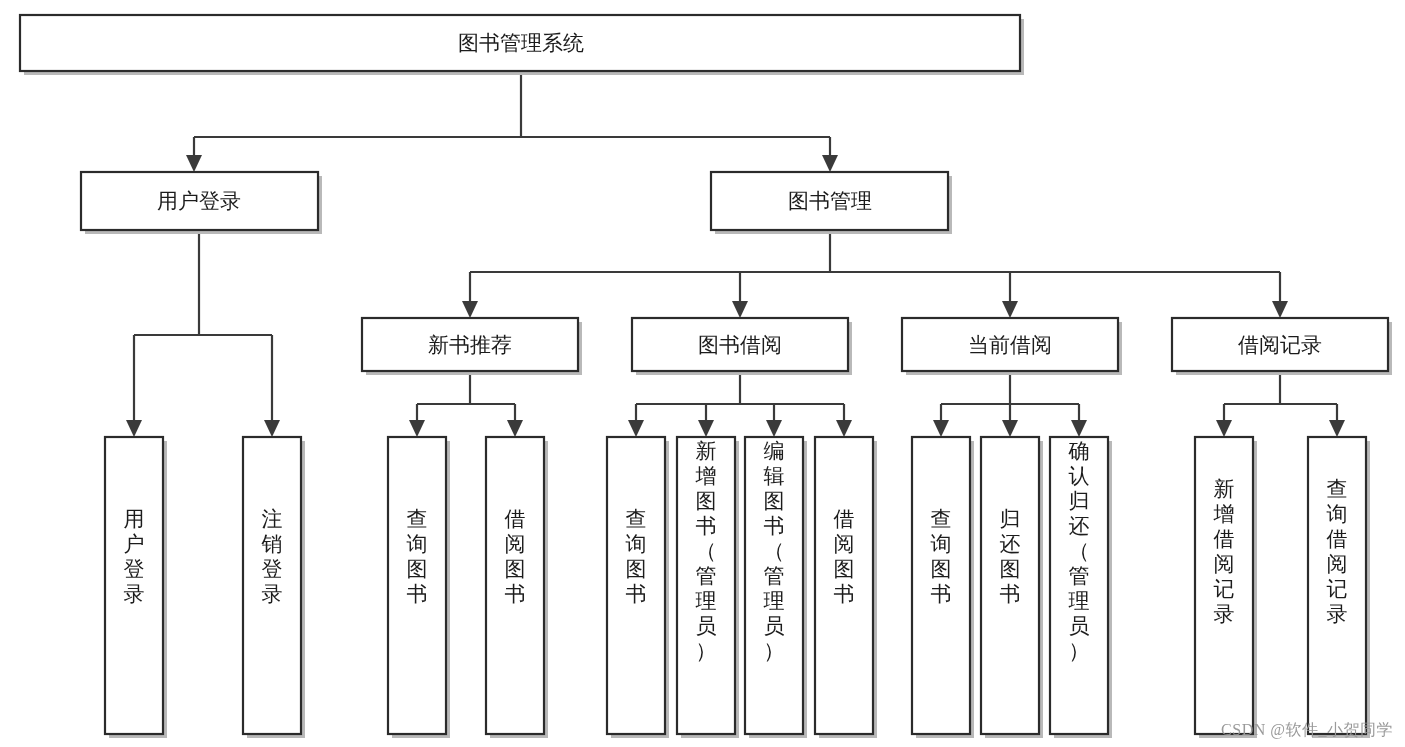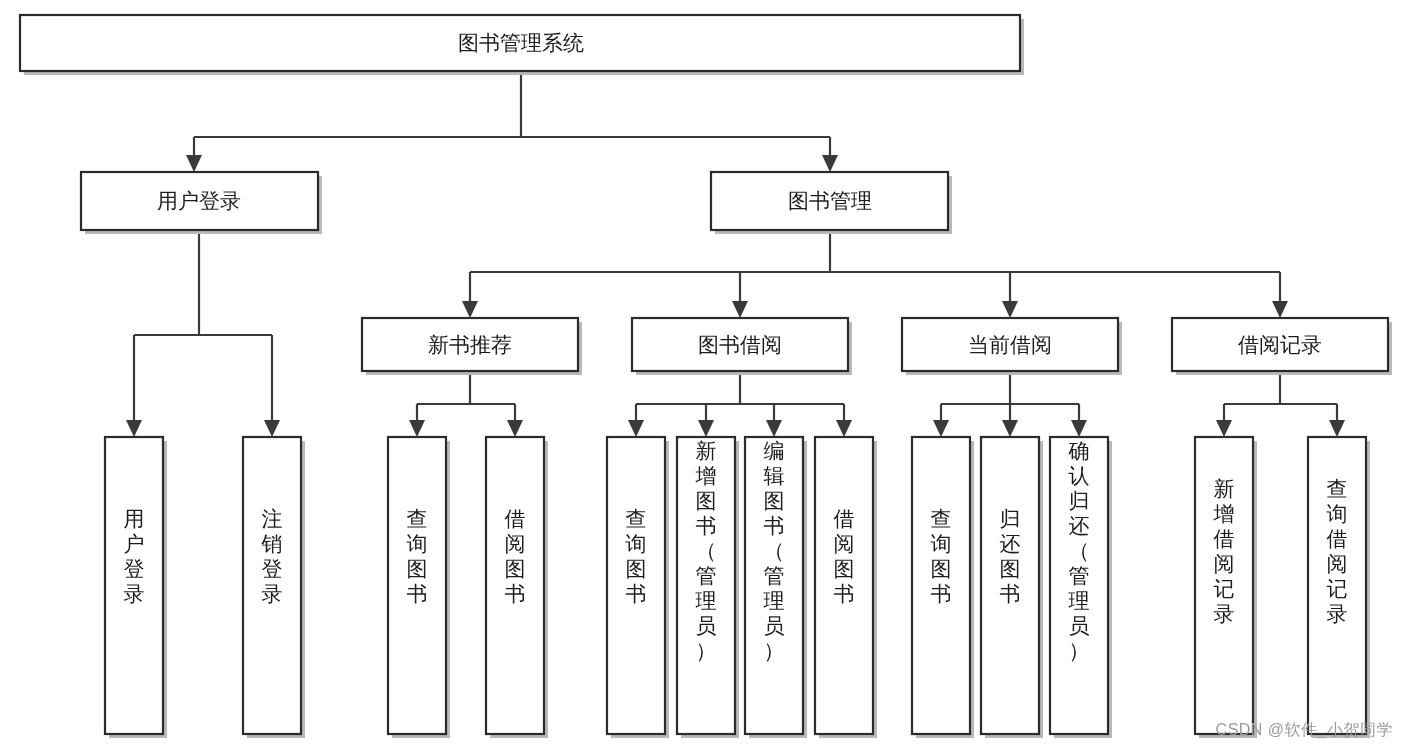--- a/index.html
+++ b/index.html
@@ -55,21 +55,21 @@
     font-size: 21px;
   }
   .label-v {
     font-size: 21px;
     text-anchor: middle;
   }
   .watermark {
     position: absolute;
     right: 12px;
     bottom: 6px;
-    font-family: Liberation Sans, sans-serif;
+    font-family: Liberation Serif, serif;
     font-size: 16px;
     color: #9a9a9a;
     letter-spacing: 0.5px;
     white-space: nowrap;
     pointer-events: none;
   }
 </style>
 </head>
 <body>
 

